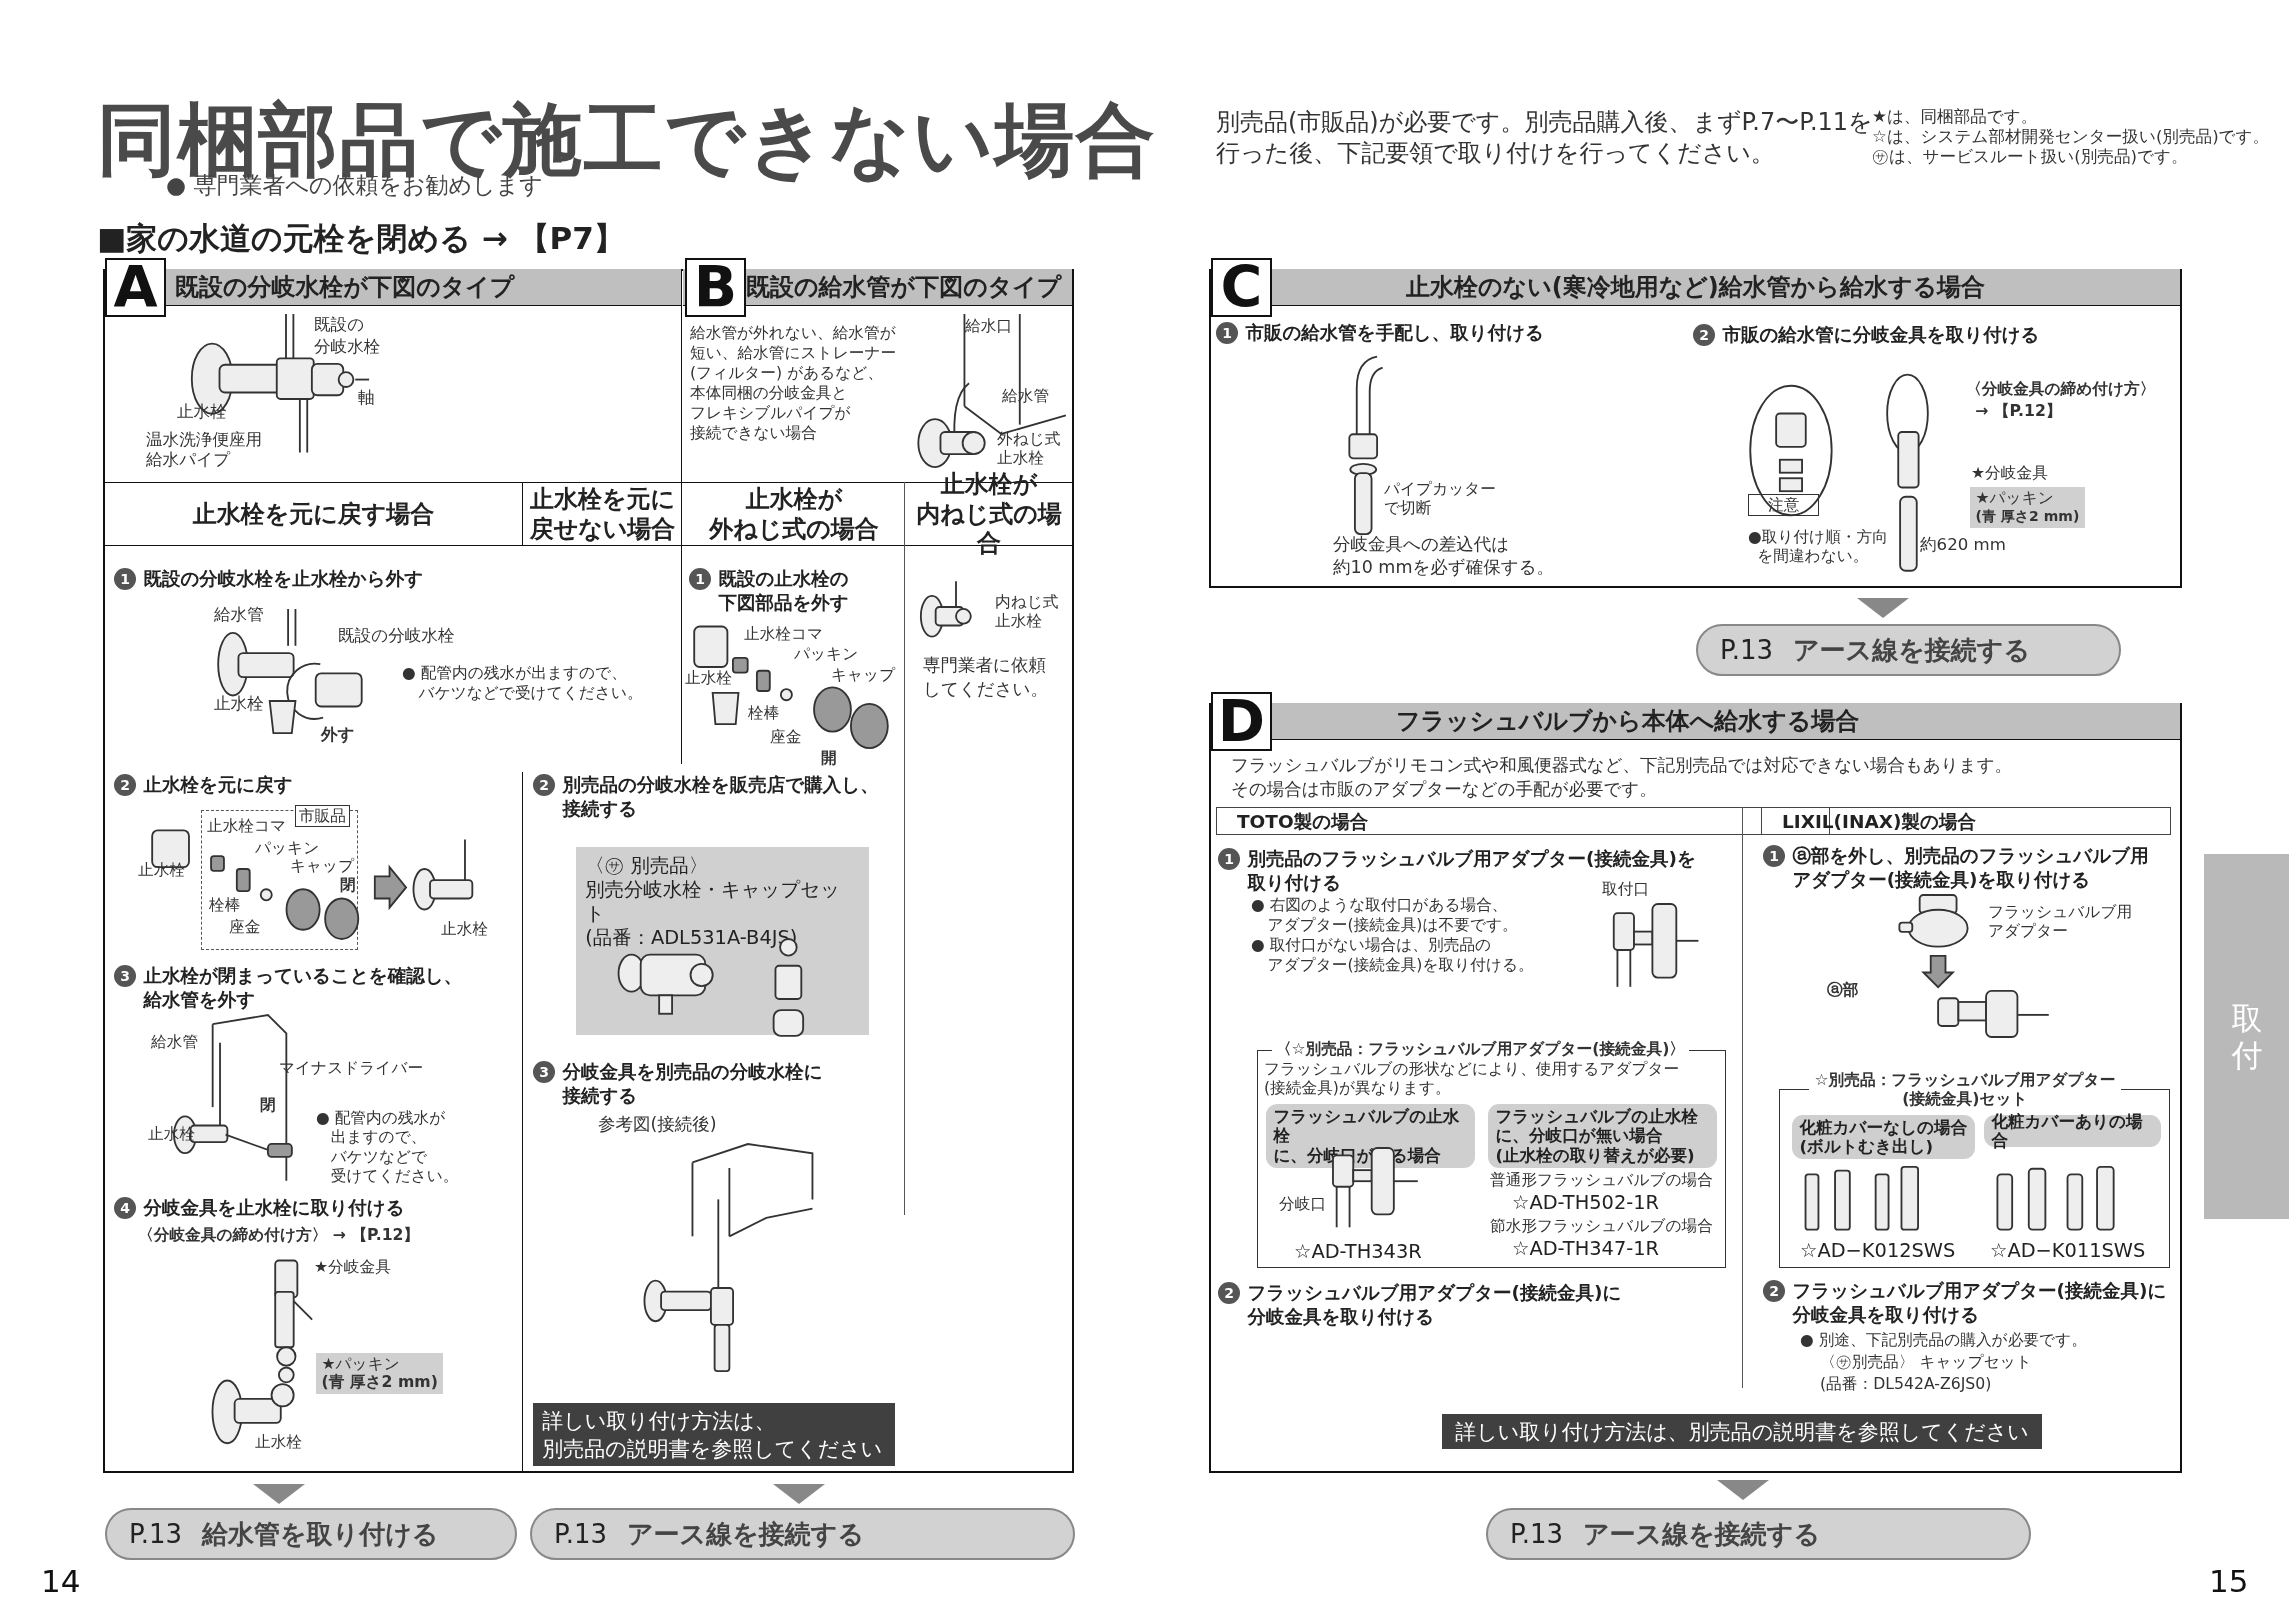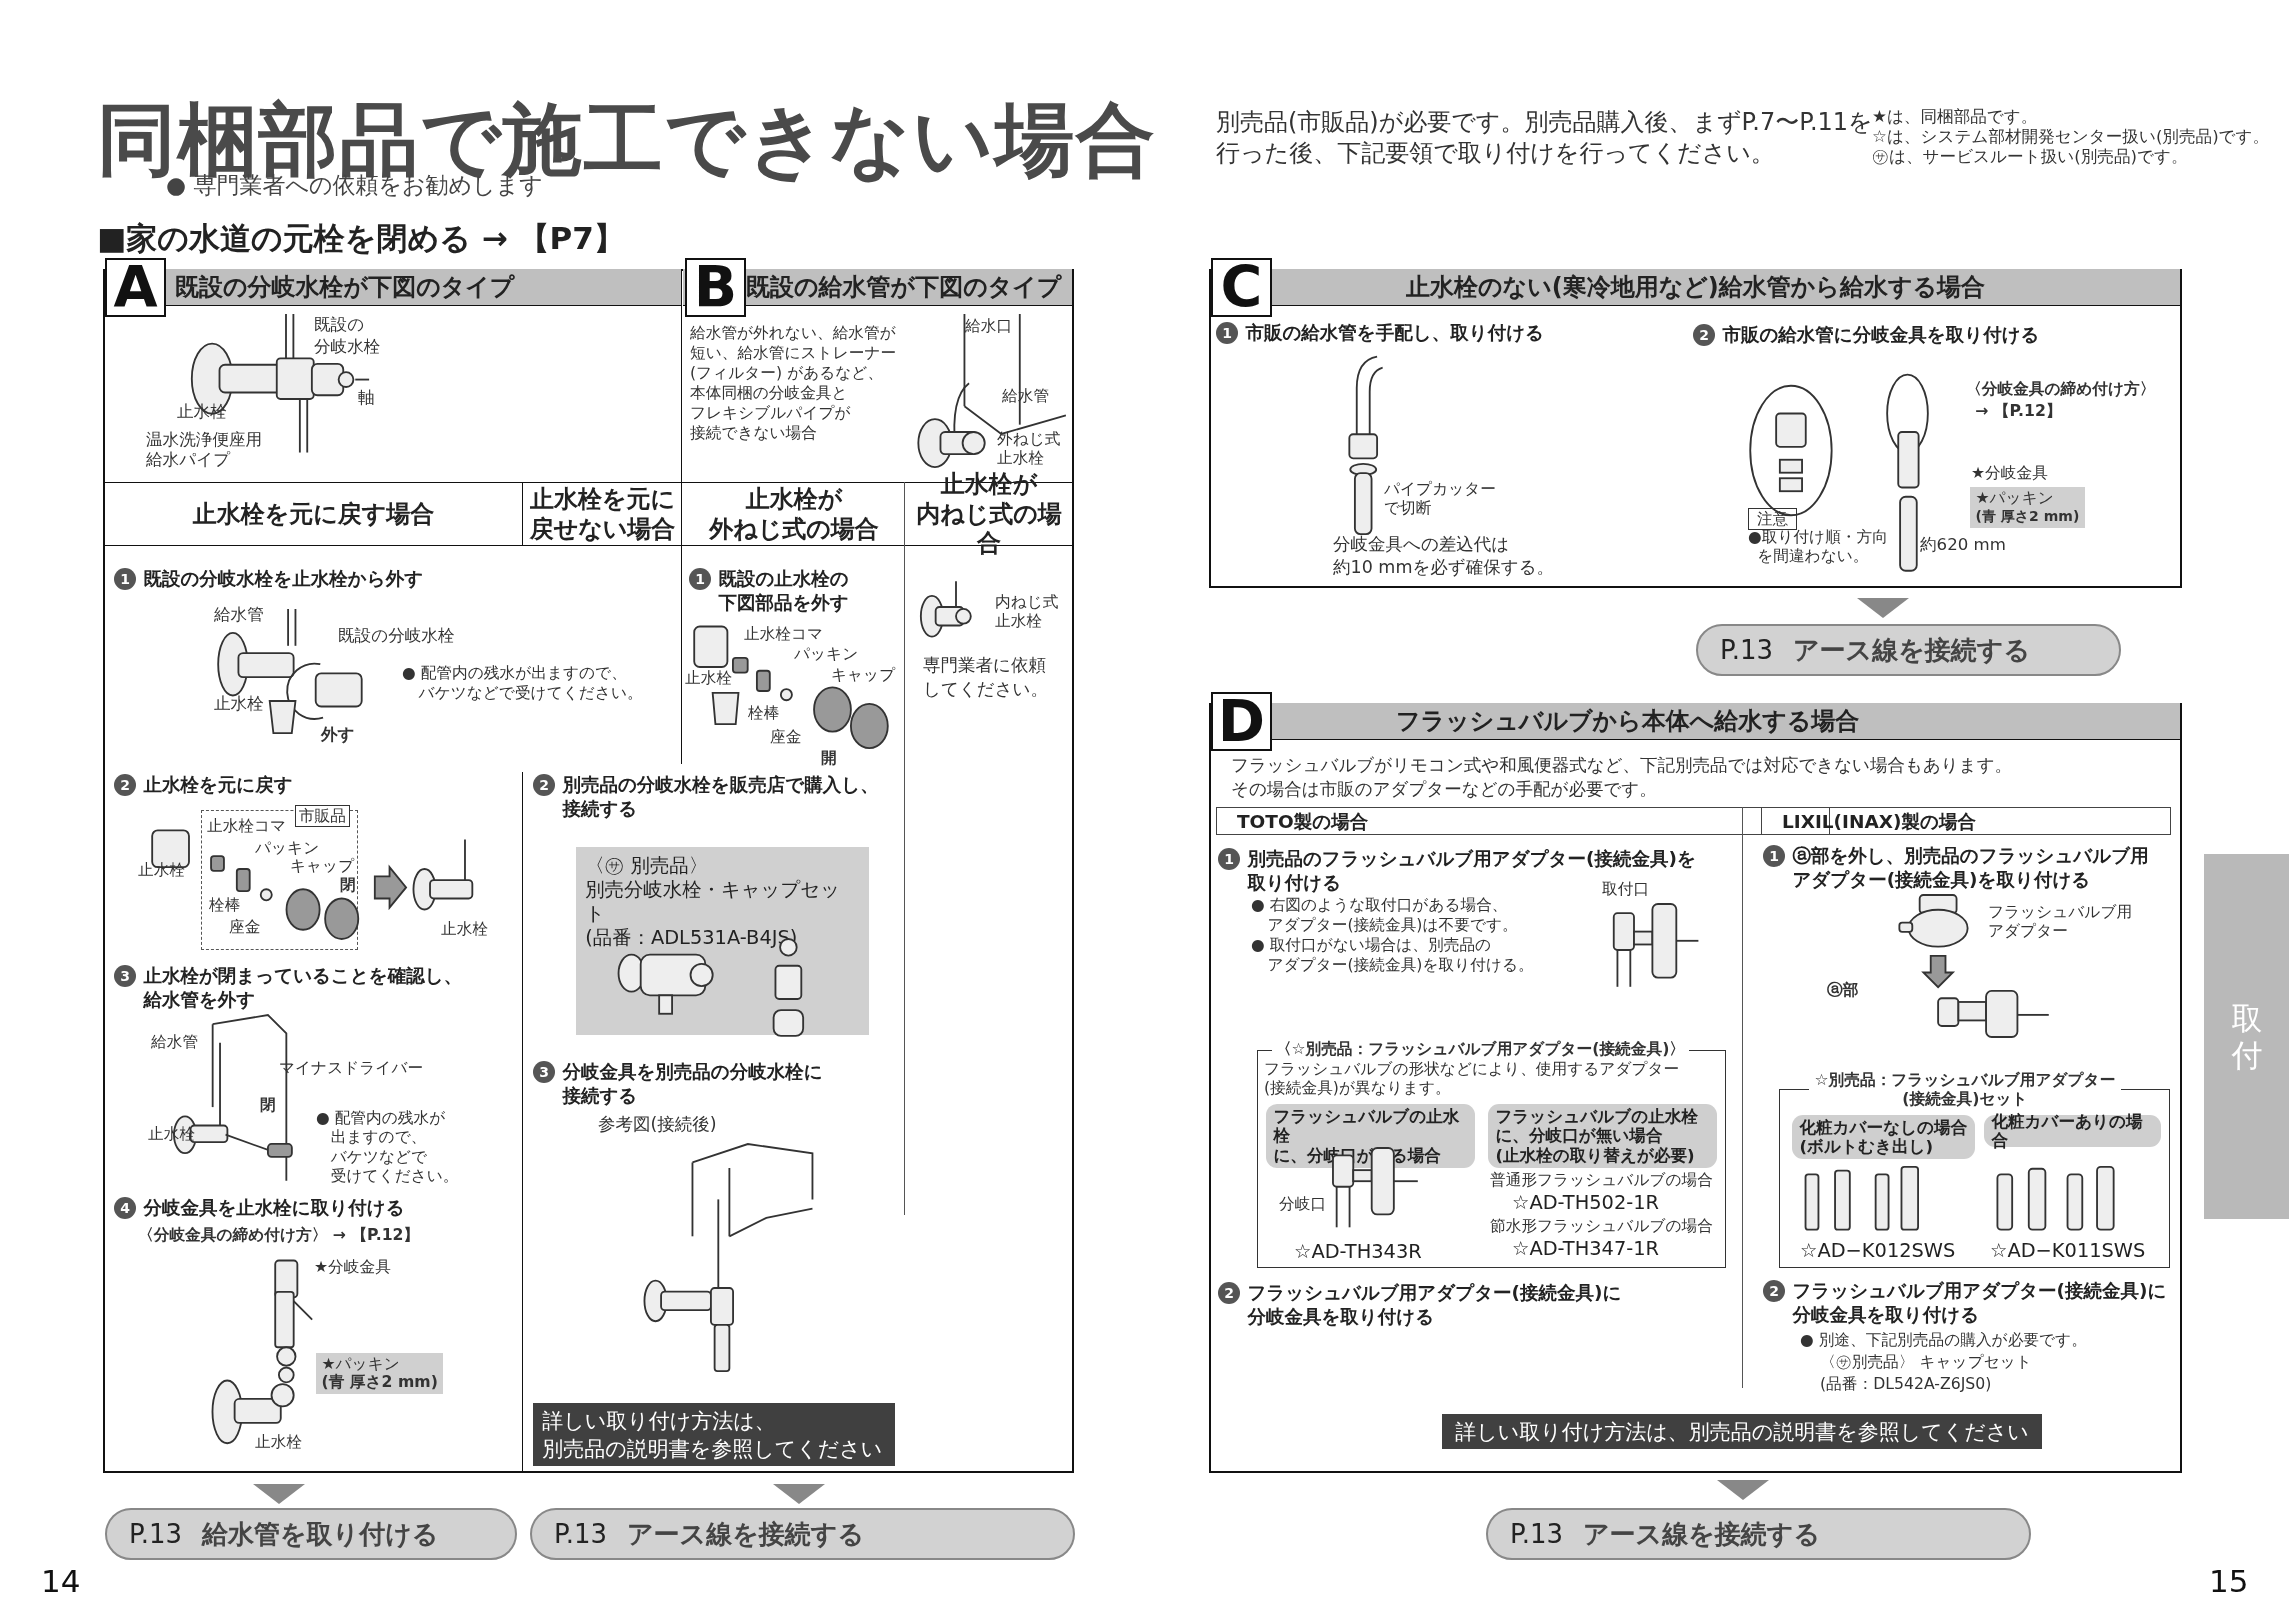--- a/index.html
+++ b/index.html
@@ -383,21 +383,21 @@
 </svg>
 <div class="abs note small" style="left:1966px; top:378px; font-weight:bold; line-height:22px;">
   <div>〈分岐金具の締め付け方〉</div>
   <div style="padding-left:9.2px;">→ 【P.12】</div>
 </div>
 <div class="abs lbl small" style="left:1971px; top:463px;">★分岐金具</div>
 <div class="abs graybox lbl small" style="left:1970px; top:487px; padding:1.8px 5.5px; line-height:18.5px;">
   <div>★パッキン</div>
   <div style="font-weight:bold; font-size:14px;">(青 厚さ2 mm)</div>
 </div>
-<div class="abs lbl small" style="left:1748px; top:508px; border:0.9px solid #333; padding:0 8px;">注意</div>
+<div class="abs lbl small" style="left:1748px; top:494px; border:0.9px solid #333; padding:0 19px;">注意</div>
 <div class="abs note small" style="left:1748px; top:528px; line-height:18.5px;">
   <div>●取り付け順・方向</div>
   <div style="padding-left:9.2px;">を間違わない。</div>
 </div>
 <div class="abs lbl" style="left:1920px; top:535px;">約620 mm</div>
 
 <div class="abs arrow-down" style="left:1857px; top:598px;"></div>
 <div class="abs pill" style="left:1696px; top:624px; width:425px;">
   <span class="pg">P.13</span>
   <span class="act">アース線を接続する</span>

